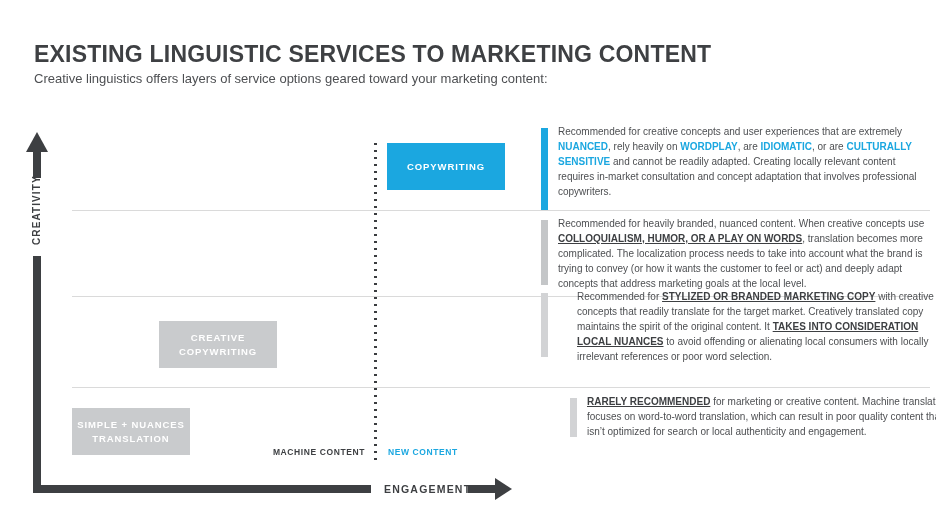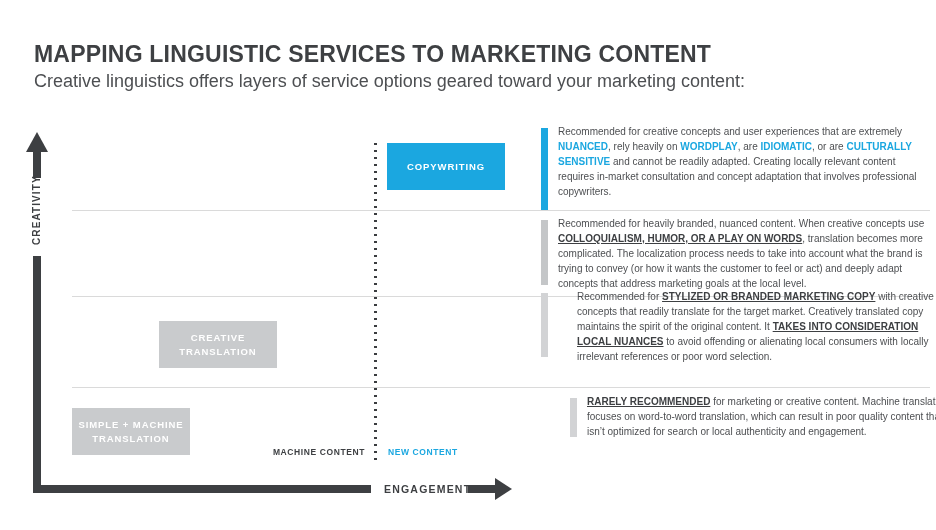--- a/index.html
+++ b/index.html
@@ -2,21 +2,21 @@
 <html><head>
 <meta charset="utf-8">
 <style>
   * { margin:0; padding:0; box-sizing:border-box; }
   html,body { background:#fff; }
   body { font-family:"Liberation Sans", sans-serif; }
   .page { position:relative; width:936px; height:530px; background:#fff; overflow:hidden; }
 
   .title { position:absolute; left:34px; top:41px; font-size:23px; font-weight:bold;
            letter-spacing:0.2px; color:#3e4043; white-space:nowrap; }
-  .subtitle { position:absolute; left:34px; top:71px; font-size:18px; color:#4d4f52; white-space:nowrap; }
+  .subtitle { position:absolute; left:34px; top:71px; font-size:13px; color:#4d4f52; white-space:nowrap; }
 
   
   .divider { position:absolute; left:72px; width:858px; height:1px; background:#dadada; }
   #divider-1 { top:210px; } #divider-2 { top:296px; } #divider-3 { top:387px; }
 
   
   .y-arrowhead { position:absolute; left:26px; top:132px; width:0; height:0;
                  border-left:11px solid transparent; border-right:11px solid transparent;
                  border-bottom:20px solid #3d3f42; }
   .y-shaft-top { position:absolute; left:33px; top:151px; width:8px; height:27px; background:#3d3f42; }
@@ -64,21 +64,21 @@
   .desc-text { margin-left:10px; margin-top:-3px; width:374px; font-size:10px;
                line-height:14.9px; color:#4d4f52; }
   .seg-bold { font-weight:bold; color:#3d3f42;text-decoration:underline; }
   .seg-blue-bold { font-weight:bold; color:#1ba7e0; }
 </style>
 </head>
 <body>
 
 <div class="page">
 
-  <h1 class="title">MAPPING LINGUISTIC SERVICES TO MARKETING CONTENT</h1>
+  <h1 class="title">EXISTING LINGUISTIC SERVICES TO MARKETING CONTENT</h1>
   <p class="subtitle">Creative linguistics offers layers of service options geared toward your marketing content:</p>
 
   <div class="divider" id="divider-1"></div>
   <div class="divider" id="divider-2"></div>
   <div class="divider" id="divider-3"></div>
 
   <div class="y-arrowhead"></div>
   <div class="y-shaft-top"></div>
   <div class="y-axis-label">CREATIVITY</div>
   <div class="y-shaft-main"></div>
@@ -90,24 +90,24 @@
 
   <div class="dotted-line"></div>
 
   <div class="existing-label">MACHINE CONTENT</div>
   <div class="new-label" style="color: rgb(27, 167, 224);">NEW CONTENT</div>
 
   <div class="service-box" id="svc-0" style="background: rgb(27, 167, 224);">
     <span>COPYWRITING</span>
   </div>
   <div class="service-box" id="svc-2" style="background: rgb(201, 203, 205);">
-    <span>CREATIVE TRANSLATION</span>
+    <span>CREATIVE COPYWRITING</span>
   </div>
   <div class="service-box" id="svc-3" style="background: rgb(201, 203, 205);">
-    <span>SIMPLE + MACHINE TRANSLATION</span>
+    <span>SIMPLE + NUANCES TRANSLATION</span>
   </div>
 
   <div class="desc" id="desc-0">
     <div class="accent-bar" style="background: rgb(27, 167, 224);"></div>
     <div class="desc-text"><span>Recommended for creative concepts and user experiences that are extremely </span><span class="seg-blue-bold">NUANCED</span><span>, rely heavily on </span><span class="seg-blue-bold">WORDPLAY</span><span>, are </span><span class="seg-blue-bold">IDIOMATIC</span><span>, or are </span><span class="seg-blue-bold">CULTURALLY SENSITIVE</span><span> and cannot be readily adapted. Creating locally relevant content requires in-market consultation and concept adaptation that involves professional copywriters.</span></div>
   </div>
   <div class="desc" id="desc-1">
     <div class="accent-bar" style="background: rgb(196, 198, 200);"></div>
     <div class="desc-text"><span>Recommended for heavily branded, nuanced content. When creative concepts use </span><span class="seg-bold">COLLOQUIALISM, HUMOR, OR A PLAY ON WORDS</span><span>, translation becomes more complicated. The localization process needs to take into account what the brand is trying to convey (or how it wants the customer to feel or act) and deeply adapt concepts that address marketing goals at the local level.</span></div>
   </div>

